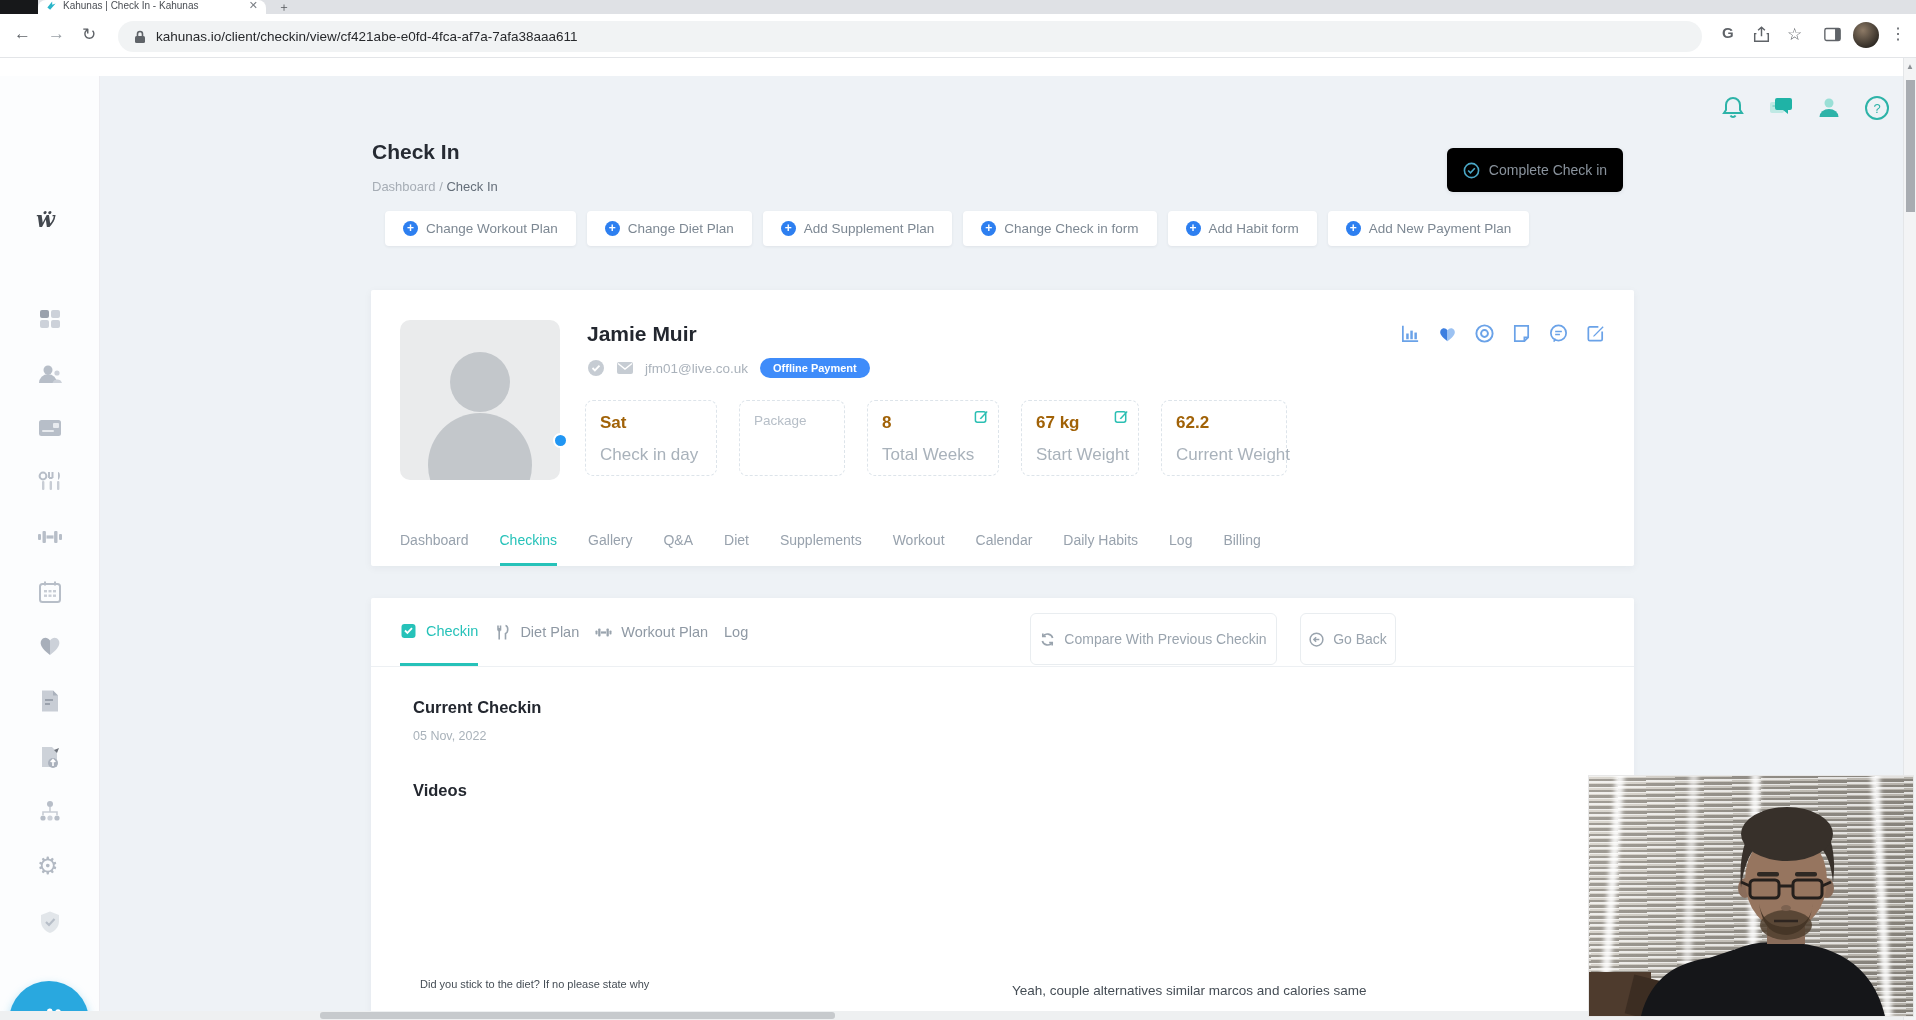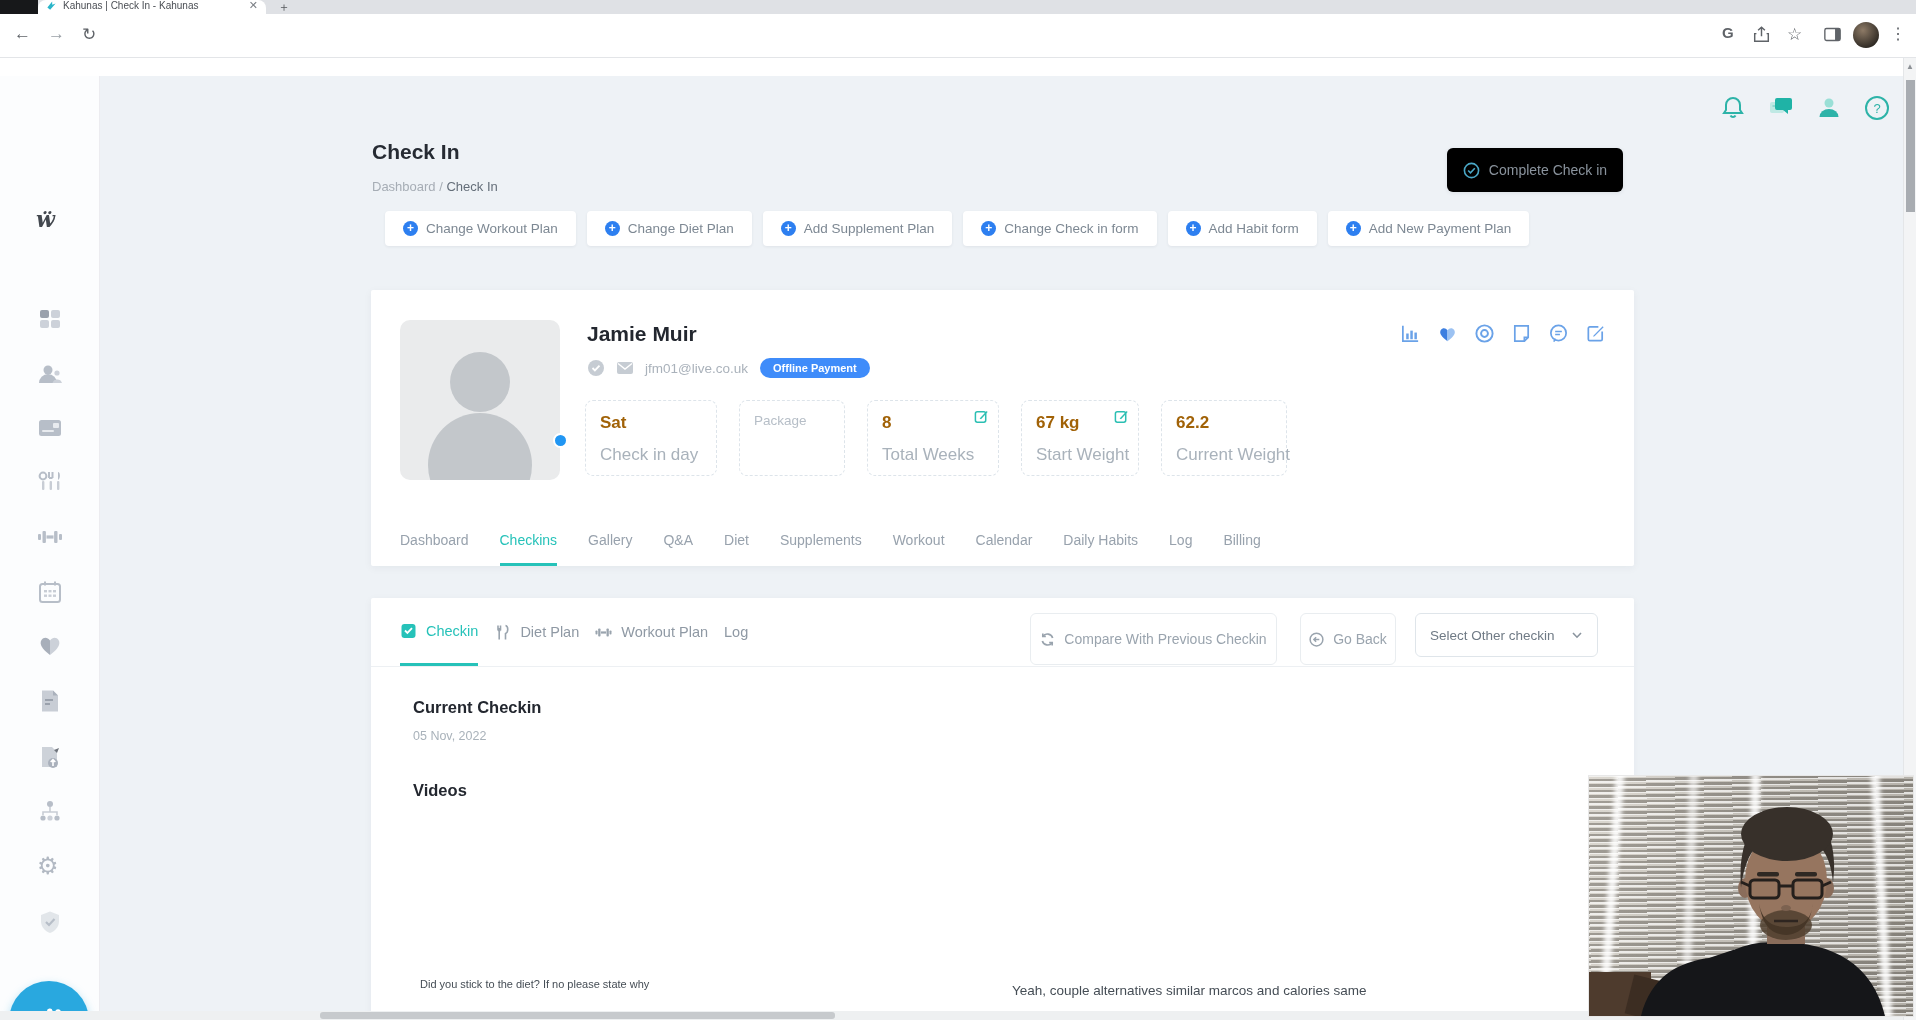--- a/index.html
+++ b/index.html
@@ -103,20 +103,27 @@
       </svg>
     <span class="tab-title">Kahunas | Check In - Kahunas</span>
     <span class="tab-close">✕</span>
   </div>
   <span class="newtab">＋</span>
 </div>
 <div class="toolbar">
   <span class="nav" style="left:14px;">←</span>
   <span class="nav" style="left:48px;color:#9aa0a6;">→</span>
   <span class="nav" style="left:82px;">↻</span>
+  <div class="omnibox">
+    <svg width="12" height="14" viewBox="0 0 12 14">
+        <rect x="1" y="6" width="10" height="7" rx="1.5" fill="#5f6368"></rect>
+        <path d="M3.5 6 V4 a2.5 2.5 0 0 1 5 0 V6" fill="none" stroke="#5f6368" stroke-width="1.6"></path>
+      </svg>
+    <span class="url">kahunas.io/client/checkin/view/cf421abe-e0fd-4fca-af7a-7afa38aaa611</span>
+  </div>
   <span class="tool-ic" style="left:1722px;font-weight:bold;">G</span>
   <svg class="tool-ic" style="left:1753px;top:12px;" width="17" height="17" viewBox="0 0 20 20">
       <path d="M10 12 V2 M6 5 L10 1.5 L14 5" fill="none" stroke="#5f6368" stroke-width="1.7"></path>
       <path d="M4 9 H2 V18 H18 V9 H16" fill="none" stroke="#5f6368" stroke-width="1.7"></path>
     </svg>
   <span class="tool-ic" style="left:1787px;font-size:17px;">☆</span>
   <svg class="tool-ic" style="left:1824px;top:13px;" width="17" height="15" viewBox="0 0 20 16">
       <rect x="1" y="1" width="18" height="14" rx="2" fill="none" stroke="#5f6368" stroke-width="1.6"></rect>
       <rect x="13" y="1" width="6" height="14" fill="#5f6368"></rect>
     </svg>
@@ -417,26 +424,20 @@
       </svg>
     <span>Compare With Previous Checkin</span>
   </div>
   <div class="ghost-btn" style="left:929px;width:96px;">
     <svg width="15" height="15" viewBox="0 0 16 16">
         <circle cx="8" cy="8" r="6.8" fill="none" stroke="#9aa4ae" stroke-width="1.6"></circle>
         <path d="M11 8 H5.4 M7.6 5.6 L5.2 8 l2.4 2.4" fill="none" stroke="#9aa4ae" stroke-width="1.6"></path>
       </svg>
     <span>Go Back</span>
   </div>
-  <div class="select-box">
-    <span>Select Other checkin</span>
-    <svg viewBox="0 0 12 12">
-        <path d="M2 4 l4 4.2 L10 4" fill="none" stroke="#8a949e" stroke-width="1.6"></path>
-      </svg>
-  </div>
 
   <div class="sec-title" style="top:100px;">Current Checkin</div>
   <div class="sec-date">05 Nov, 2022</div>
   <div class="sec-title" style="top:183px;">Videos</div>
 
   <div class="qa-q">Did you stick to the diet? If no please state why</div>
   <div class="qa-a">Yeah, couple alternatives similar marcos and calories same</div>
 </div>
 
 <div class="cam">

